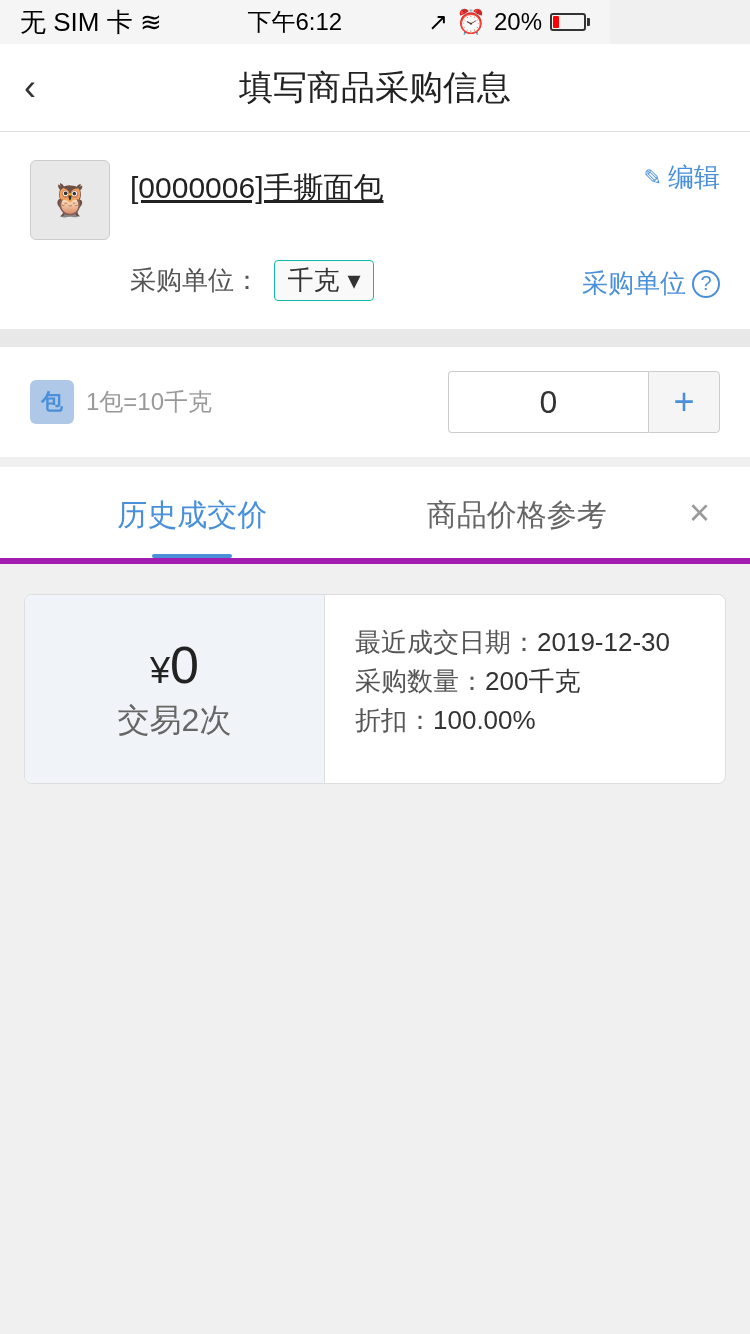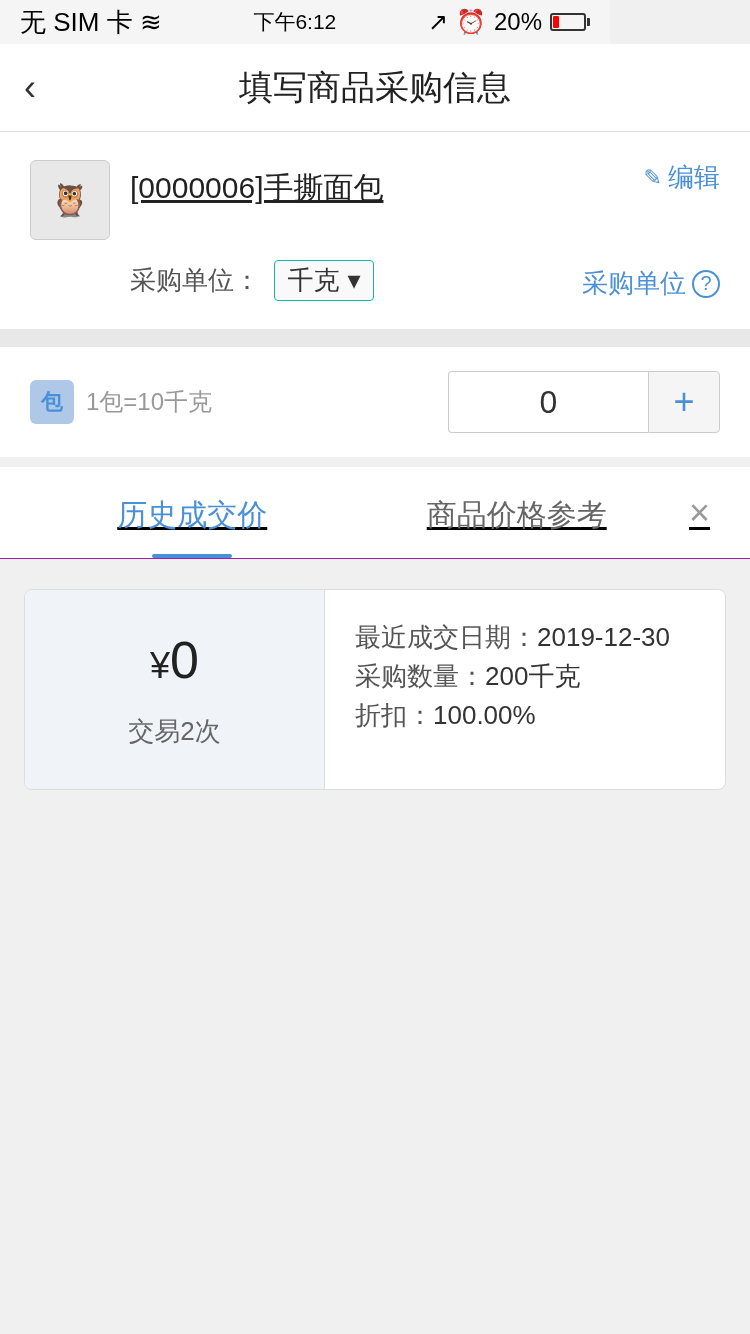--- a/index.html
+++ b/index.html
@@ -24,21 +24,21 @@
       font-size: 26px;
       color: #000;
     }
     .status-left {
       display: flex;
       align-items: center;
       gap: 10px;
       font-size: 26px;
     }
     .status-center {
-      font-size: 21px;
+      font-size: 24px;
       font-weight: 500;
     }
     .status-right {
       display: flex;
       align-items: center;
       gap: 8px;
       font-size: 24px;
     }
     .battery-icon {
       display: inline-flex;
@@ -255,26 +255,25 @@
       justify-content: center;
       font-size: 36px;
       color: #4a90d9;
       cursor: pointer;
     }
 
     
     .tab-section {
       background: #fff;
       margin-top: 10px;
-      border-bottom: 1px solid #a21caf;
+      border-bottom: 6px solid #a21caf;
       display: flex;
       align-items: center;
       padding: 0 30px;
       position: relative;
-      text-decoration: underline;
     }
     .tab-item {
       flex: 1;
       text-align: center;
       padding: 28px 0 22px;
       font-size: 30px;
       color: #666;
       position: relative;
       cursor: pointer;
     }
@@ -328,23 +327,23 @@
       font-size: 52px;
       font-weight: 400;
       color: #222;
     }
     .price-currency {
       font-size: 36px;
       font-weight: 400;
       color: #222;
     }
     .trade-count {
-      font-size: 26px;
+      font-size: 32px;
       color: #666;
-      margin-top: 24px;
+      margin-top: 4px;
     }
     .price-right-panel {
       flex: 1;
       padding: 28px 30px;
       display: flex;
       flex-direction: column;
     }
     .price-detail-row {
       font-size: 26px;
       color: #333;

